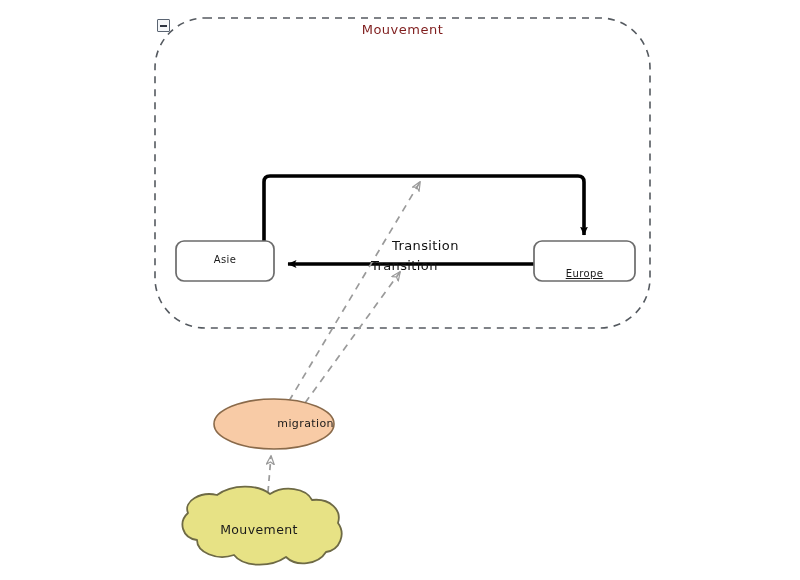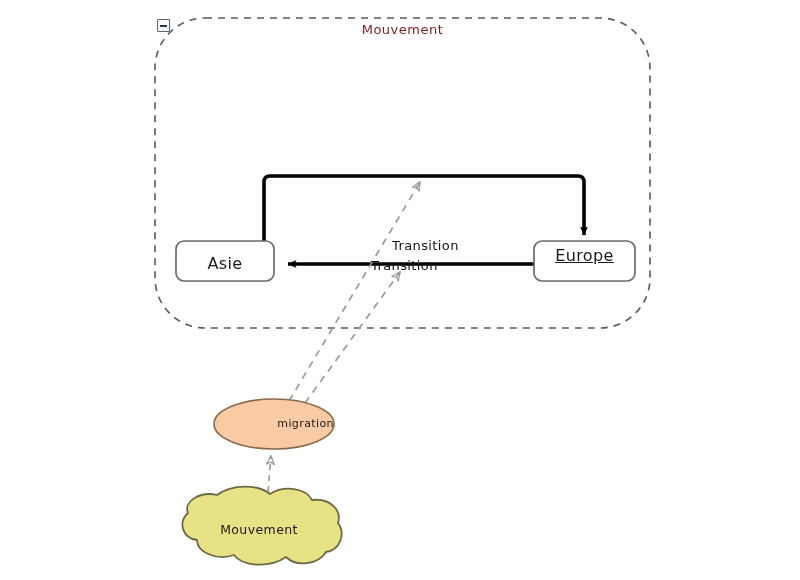--- a/index.html
+++ b/index.html
@@ -40,21 +40,21 @@
     position: absolute;
     left: 155px;
     top: 22px;
     width: 495px;
     text-align: center;
     font-size: 13px;
     color: #7f1d1d;
     letter-spacing: 0.5px;
   }
   .box-label {
-    font-size: 16px;
+    font-size: 10px;
   }
   .edge-label {
     position: absolute;
     font-size: 13px;
     color: #111111;
     background: transparent;
     letter-spacing: 0.4px;
     text-align: right;
   }
   .collapse-icon {
@@ -122,21 +122,21 @@
 
     <ellipse cx="274" cy="424" rx="60" ry="25" fill="#f8cba6" stroke="#8a6a4a" stroke-width="1.6"></ellipse>
   </svg>
 
   <div class="collapse-icon"></div>
 
   <div class="container-title">Mouvement</div>
 
   <div class="node-label box-label" style="left:176px; top:254px; width:98px; text-align:center;">Asie</div>
 
-  <div class="node-label box-label" style="left:534px; top:246px; width:101px; text-align:center;text-decoration:underline;">Europe</div>
+  <div class="node-label box-label" style="left:534px; top:268px; width:101px; text-align:center;text-decoration:underline;">Europe</div>
 
   <div class="node-label" style="left:214px; top:417px; width:120px; text-align:right; font-size:11px;">migration</div>
 
   <div class="node-label" style="left:199px; top:522px; width:120px; text-align:center; font-size:12.5px;">Mouvement</div>
 
   <div class="edge-label" style="left:392px; top:238px;">Transition</div>
 
   <div class="edge-label" style="left:371px; top:258px;">Transition</div>
 
 </div>

